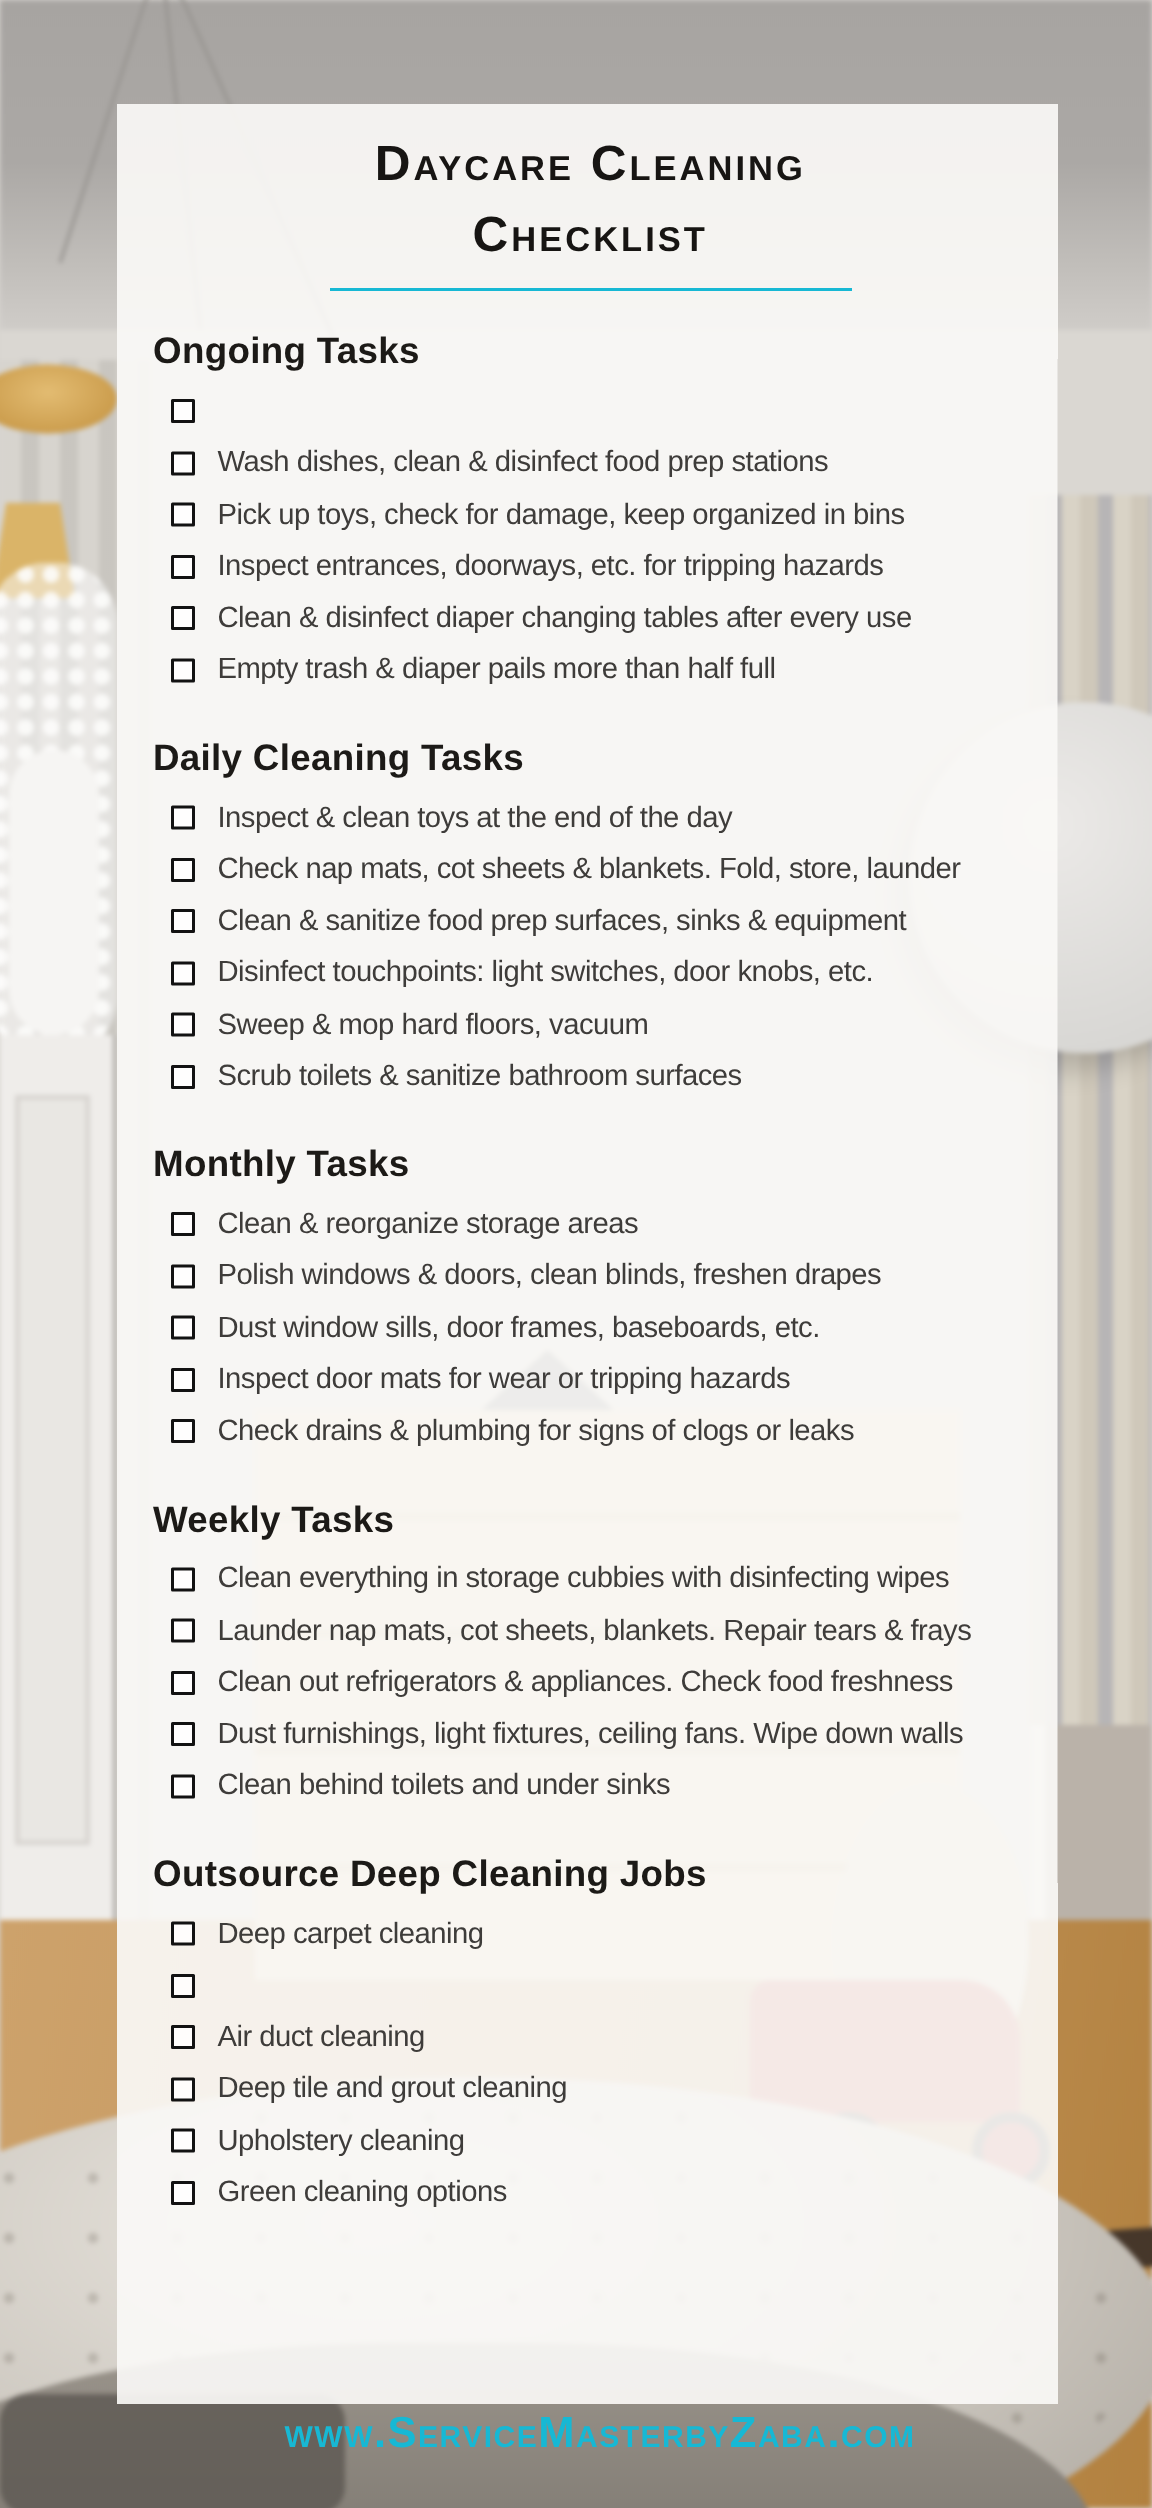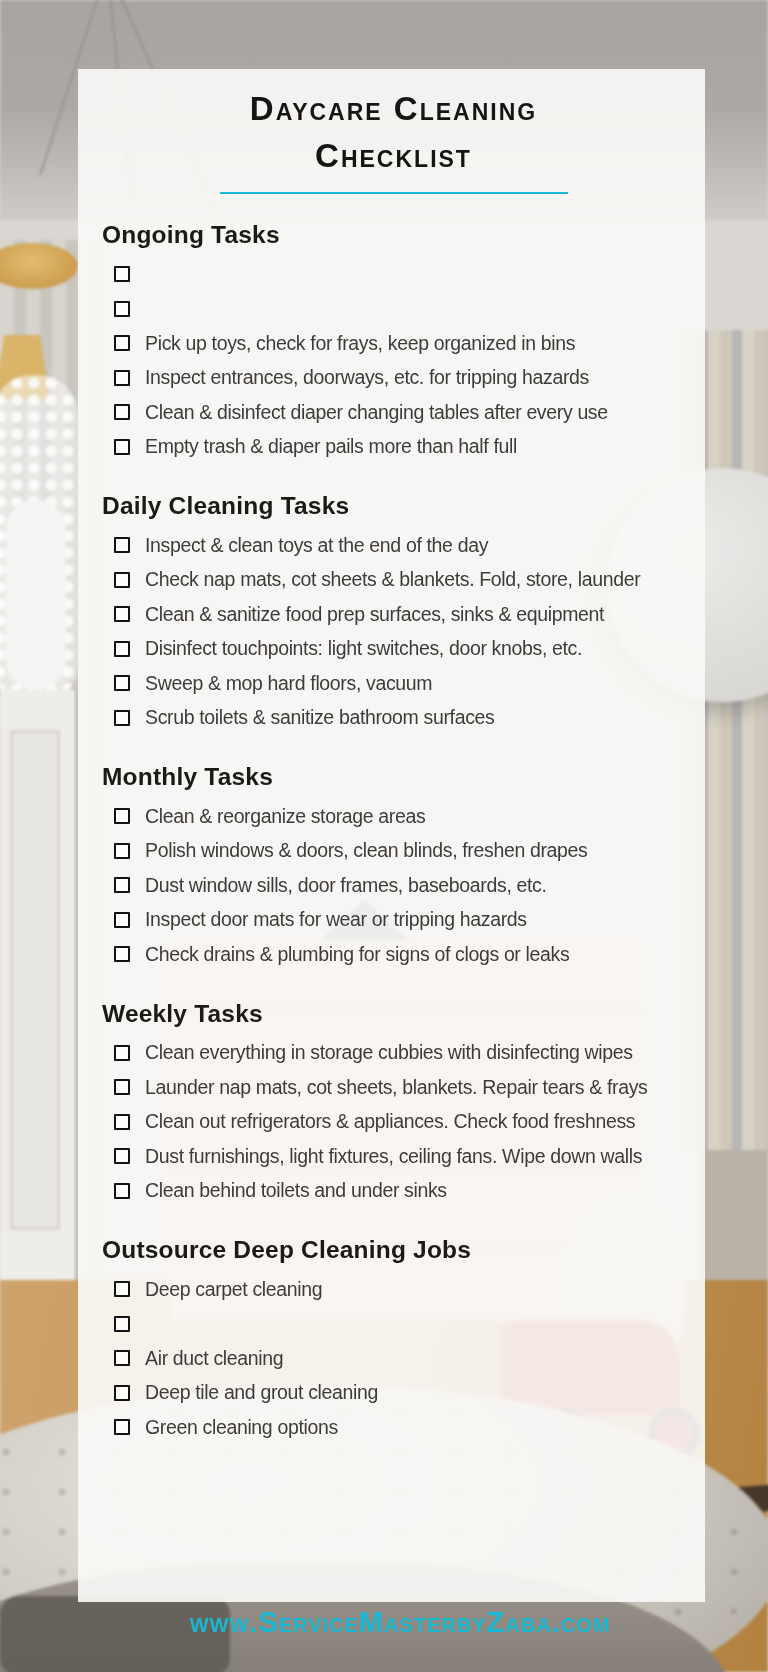--- a/index.html
+++ b/index.html
@@ -137,24 +137,25 @@
     <div class="rule"></div>
     <div class="sections">
         <section class="sec">
     <h2 class="sec-h">Ongoing Tasks</h2>
     <div class="list">
             <div class="row">
         <span class="cb"></span>
       </div>
             <div class="row">
         <span class="cb"></span>
-      </div>
-            <div class="row">
-        <span class="cb"></span>
-        <span class="lbl">Pick up toys, check for frays, keep organized in bins</span>
+        <span class="lbl">Wash dishes, clean &amp; disinfect food prep stations</span>
+      </div>
+            <div class="row">
+        <span class="cb"></span>
+        <span class="lbl">Pick up toys, check for damage, keep organized in bins</span>
       </div>
             <div class="row">
         <span class="cb"></span>
         <span class="lbl">Inspect entrances, doorways, etc. for tripping hazards</span>
       </div>
             <div class="row">
         <span class="cb"></span>
         <span class="lbl">Clean &amp; disinfect diaper changing tables after every use</span>
       </div>
             <div class="row">
@@ -256,20 +257,24 @@
             <div class="row">
         <span class="cb"></span>
       </div>
             <div class="row">
         <span class="cb"></span>
         <span class="lbl">Air duct cleaning</span>
       </div>
             <div class="row">
         <span class="cb"></span>
         <span class="lbl">Deep tile and grout cleaning</span>
+      </div>
+            <div class="row">
+        <span class="cb"></span>
+        <span class="lbl">Upholstery cleaning</span>
       </div>
             <div class="row">
         <span class="cb"></span>
         <span class="lbl">Green cleaning options</span>
       </div>
           </div>
 
   </section>
       </div>
   </section>

